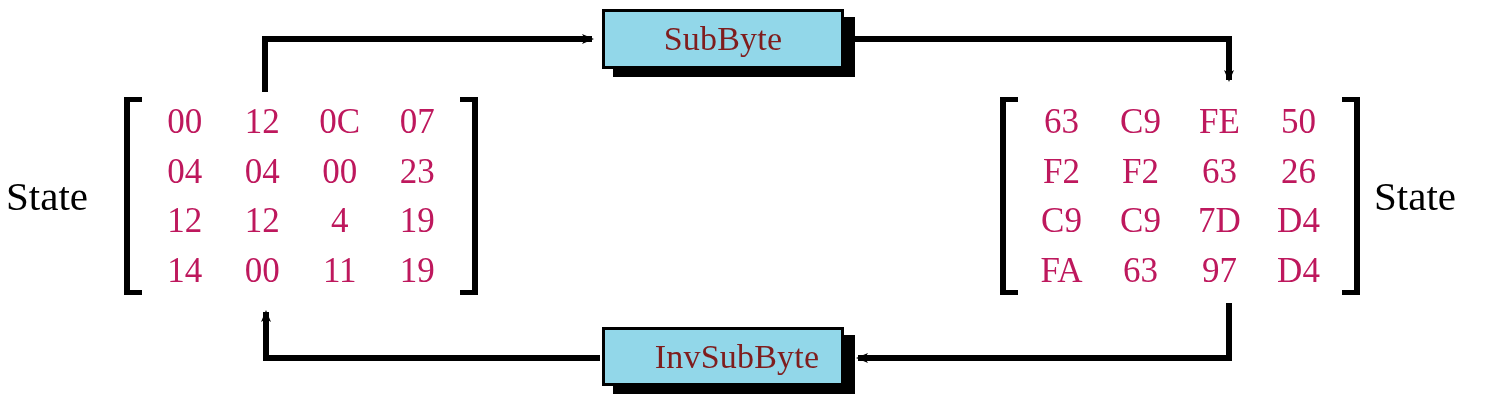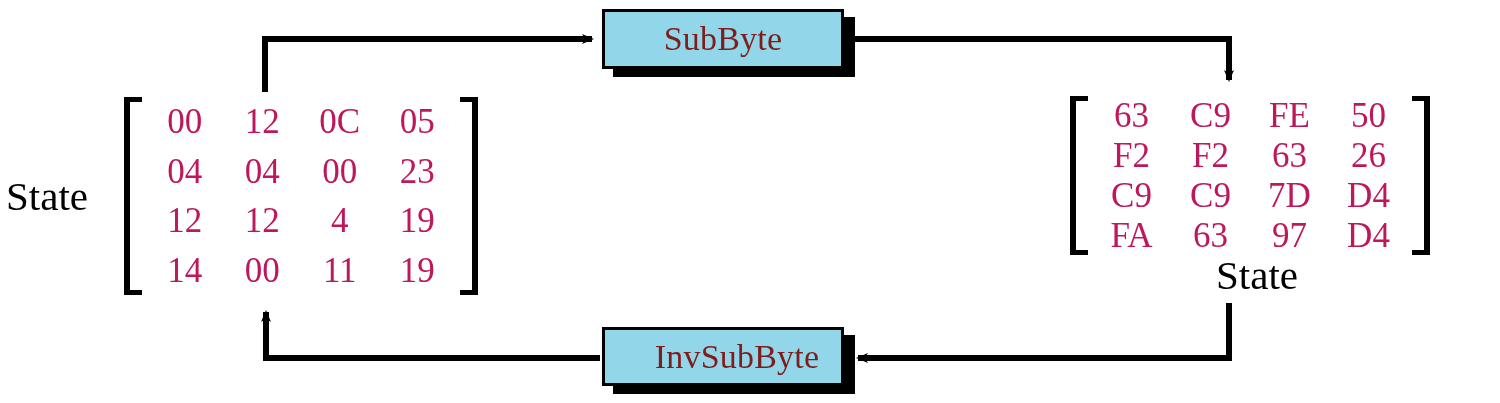--- a/index.html
+++ b/index.html
@@ -50,21 +50,21 @@
 
   
   .matrix-group {
     position: absolute;
     display: flex;
     align-items: center;
     top: 96px;
     height: 200px;
   }
   #matrix-left-group  { left: 0px;    width: 470px; }
-  #matrix-right-group { left: 1000px; width: 500px; flex-direction: column; }
+  #matrix-right-group { left: 1000px; width: 500px; }
 
   .state-label {
     font-family: "Liberation Serif", "DejaVu Serif", serif;
     font-size: 41px;
     color: #000000;
     white-space: nowrap;
     line-height: 1;
   }
   #state-label-left  { margin-right: 36px; margin-left: 6px; }
   #state-label-right { margin-left: 14px; }
@@ -144,21 +144,21 @@
 
   <div id="matrix-left-group" class="matrix-group">
     <span id="state-label-left" class="state-label">State</span>
 
     <div id="matrix-left" class="matrix">
       <div class="bracket left"></div>
       <div class="matrix-cells">
         <span class="cell">00</span>
         <span class="cell">12</span>
         <span class="cell">0C</span>
-        <span class="cell">05</span>
+        <span class="cell">07</span>
 
         <span class="cell">04</span>
         <span class="cell">04</span>
         <span class="cell">00</span>
         <span class="cell">23</span>
 
         <span class="cell">12</span>
         <span class="cell">12</span>
         <span class="cell">4</span>
         <span class="cell">19</span>

